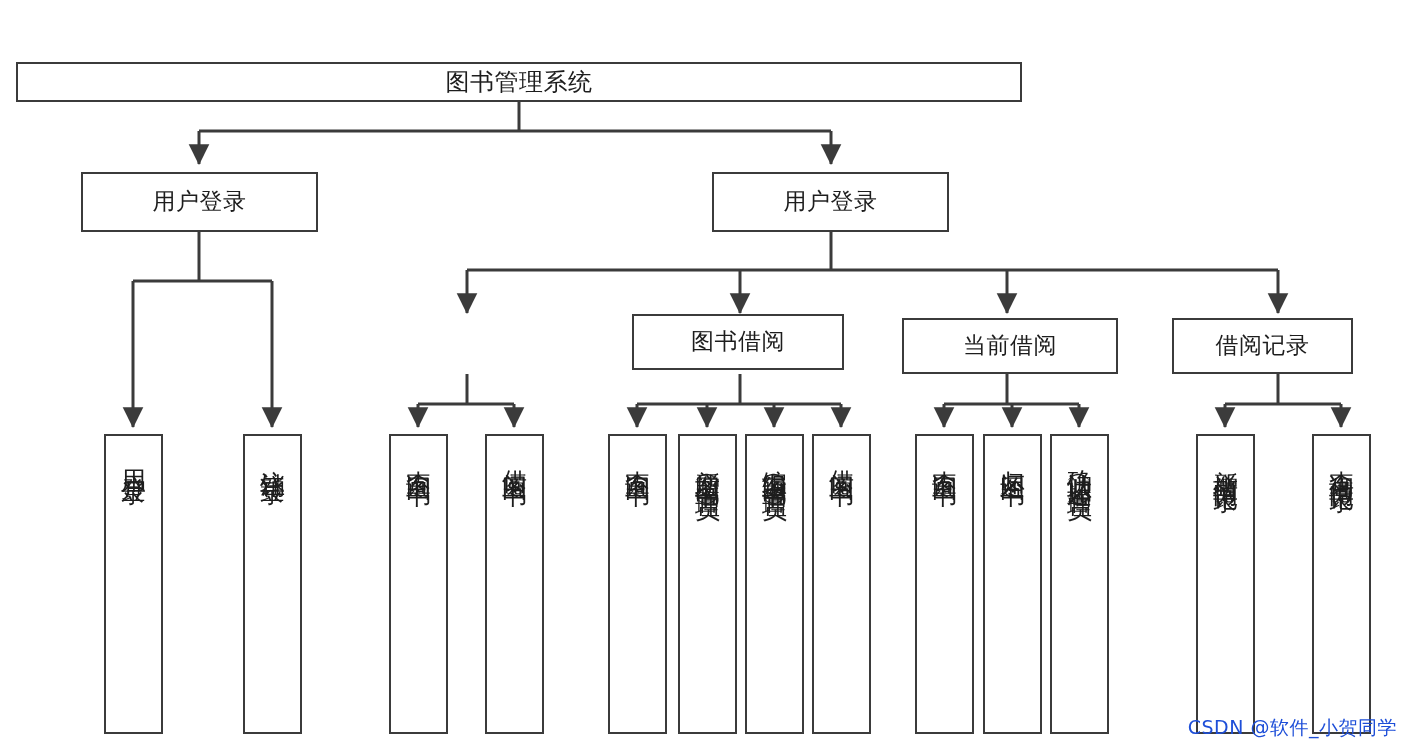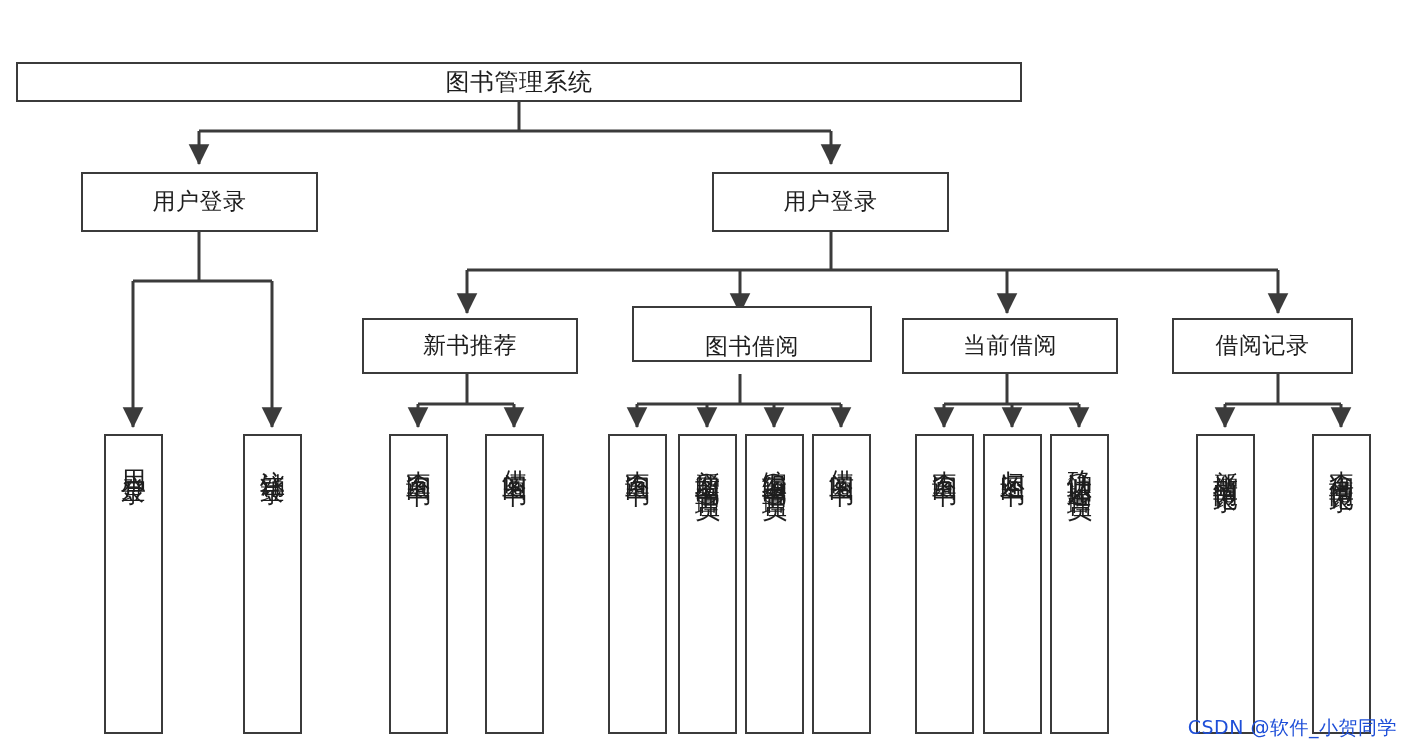--- a/index.html
+++ b/index.html
@@ -133,24 +133,21 @@
     <span class="node-label">图书管理系统</span>
   </div>
 
   <div class="node h-node" style="left:81px; top:172px; width:237px; height:60px;">
     <span class="node-label">用户登录</span>
   </div>
   <div class="node h-node" style="left:712px; top:172px; width:237px; height:60px;">
     <span class="node-label">用户登录</span>
   </div>
 
-  <div class="node h-node" style="left:362px; top:318px; width:216px; height:56px;">
-    <span class="node-label">新书推荐</span>
-  </div>
-  <div class="node h-node" style="left:632px; top:306px; width:240px; height:56px;align-items:flex-end;">
+  <div class="node h-node" style="left:632px; top:314px; width:212px; height:56px;">
     <span class="node-label">图书借阅</span>
   </div>
   <div class="node h-node" style="left:902px; top:318px; width:216px; height:56px;">
     <span class="node-label">当前借阅</span>
   </div>
   <div class="node h-node" style="left:1172px; top:318px; width:181px; height:56px;">
     <span class="node-label">借阅记录</span>
   </div>
 
   <div class="node v-node" style="left:104px; top:434px; width:59px; height:300px;">

